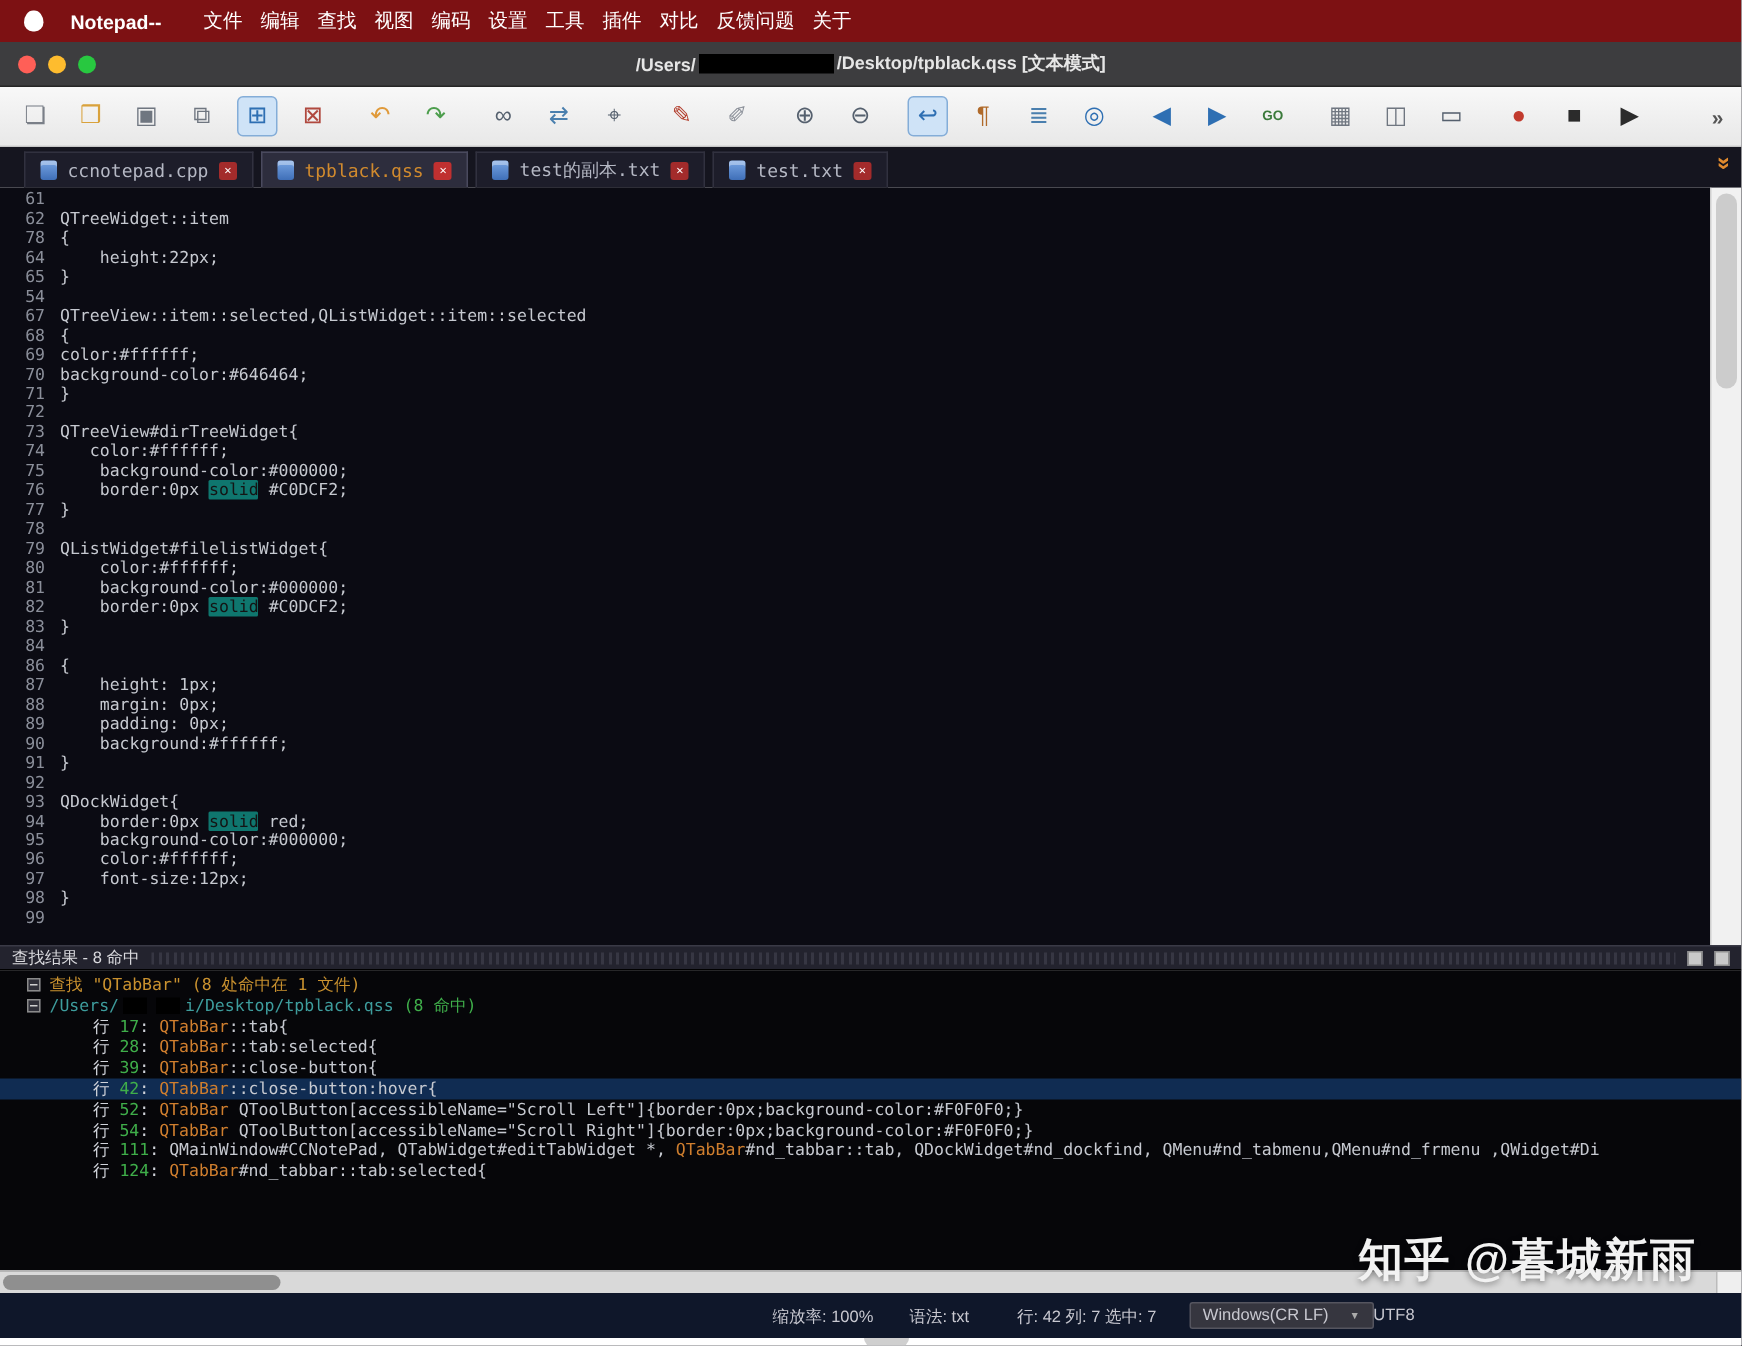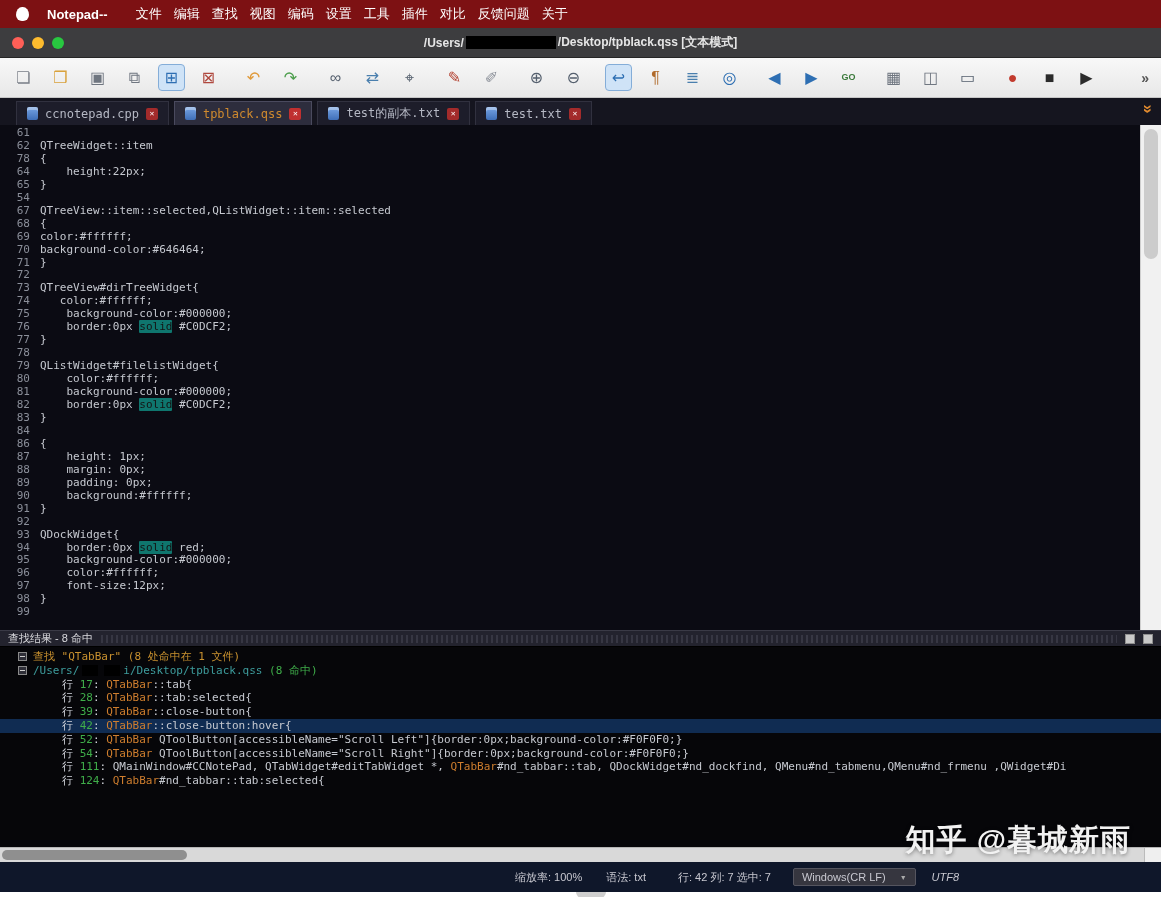--- a/index.html
+++ b/index.html
@@ -72,21 +72,21 @@
   
   .hscroll { height:15px; background:#d9d9d9; border-top:1px solid #b5b5b5; position:relative; }
   .hthumb { position:absolute; left:2px; top:2px; height:10px; width:185px; background:#8f8f8f; border-radius:5px; }
   .hcorner { position:absolute; right:0; top:0; width:17px; height:100%; background:#efefef; border-left:1px solid #bbb; }
   .statusbar { height:30px; background:#0f172a; display:flex; align-items:center; font-size:11px; color:#c8c8d0; }
   .sb-zoom { margin-left:515px; white-space:nowrap; }
   .sb-syntax { margin-left:24px; white-space:nowrap; }
   .sb-pos { margin-left:32px; white-space:nowrap; }
   .sb-eol { margin-left:22px; display:flex; align-items:center; gap:14px; background:#36363f; border:1px solid #55555f; border-radius:2px; padding:2px 8px; white-space:nowrap; cursor:default; }
   .sb-eol .caret { font-size:7px; color:#aaa; }
-  .sb-enc { margin-left:16px; white-space:nowrap;font-style:italic; }
+  .sb-enc { margin-left:0; white-space:nowrap; }
   .bottom-strip { height:6px; background:#fff; position:relative; }
   .notch { position:absolute; left:576px; top:0; width:30px; height:6px; background:#cfcfcf; border-radius:0 0 6px 6px; }
 
   .watermark { position:absolute; right:30px; bottom:36px; font-size:30px; font-weight:600; color:#f2f2f2; letter-spacing:1px; text-shadow:0 1px 4px rgba(0,0,0,.45); z-index:10; }
 </style>
 </head>
 <body>
 
 <div class="screen">
 

